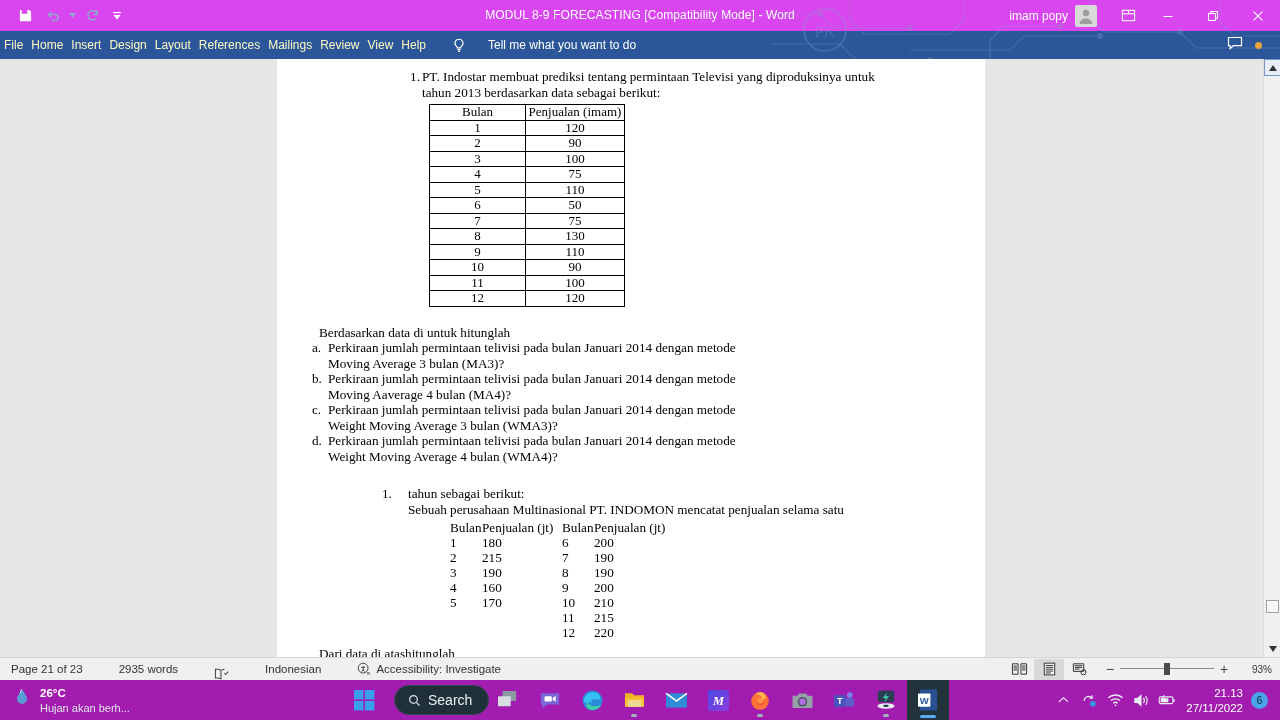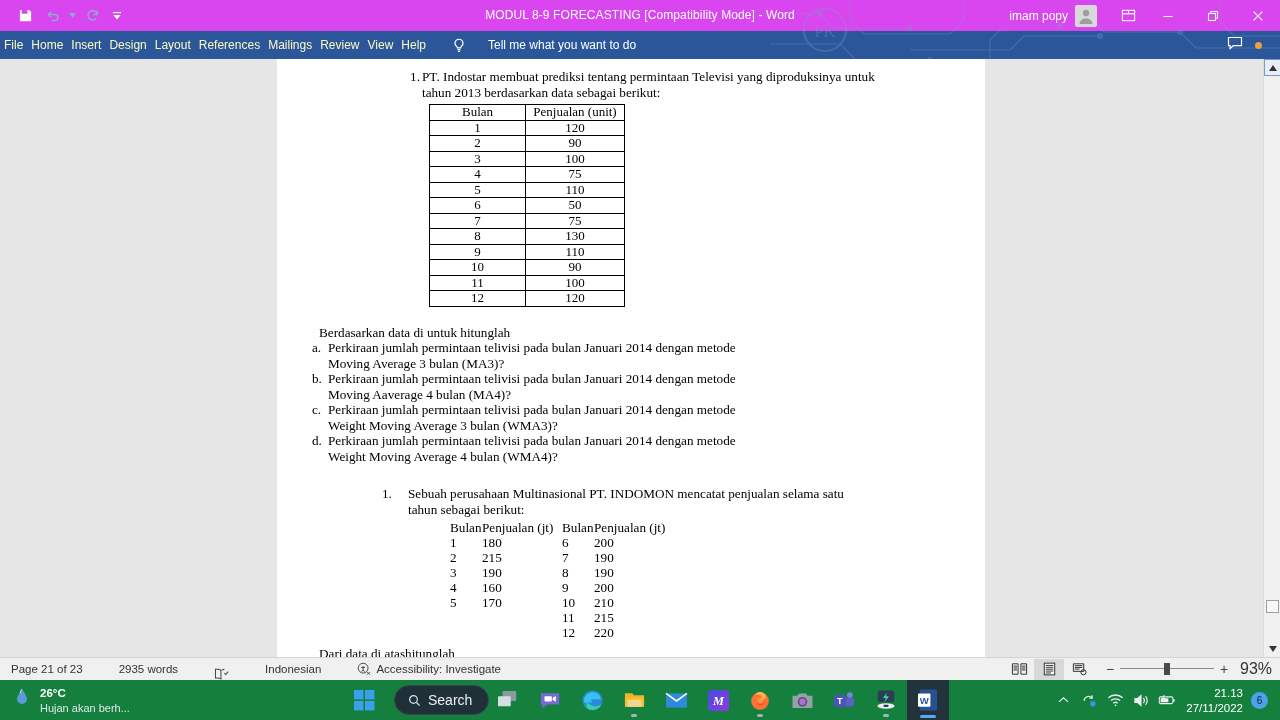--- a/index.html
+++ b/index.html
@@ -146,26 +146,26 @@
   .view-btn {
     width: 30px; height: 21px; display: flex; align-items: center; justify-content: center;
   }
   .view-btn.active { background: #d8d8d8; }
   .zoom-slider { display: flex; align-items: center; gap: 0; margin-left: 6px; }
   .zs-minus, .zs-plus { width: 20px; text-align: center; font-size: 14px; color: #444; }
   .zs-track { position: relative; width: 94px; height: 14px; }
   .zs-line { position: absolute; top: 6px; left: 0; width: 94px; height: 1px; background: #8c8c8c; }
   .zs-mid { position: absolute; top: 3px; left: 47px; width: 1px; height: 8px; background: #8c8c8c; }
   .zs-thumb { position: absolute; top: 1px; left: 44px; width: 6px; height: 12px; background: #4a4a4a; }
-  .zoom-pct { width: 38px; text-align: right; font-size: 16px; color: #333; padding-left: 6px; }
+  .zoom-pct { width: 38px; text-align: right; font-size: 10px; color: #333; padding-left: 6px; }
 
   
   .taskbar {
     position: absolute; top: 680px; left: 0; width: 1280px; height: 40px;
-    background: #15803d; display: flex; align-items: center;
+    background: #a21caf; display: flex; align-items: center;
   }
   .tb-weather { display: flex; align-items: center; gap: 8px; padding-left: 12px; }
   .weather-txt { line-height: 12px; }
   .weather-txt .t1 { font-size: 11.5px; color: #ffffff; font-weight: bold; display: block; }
   .weather-txt .t2 { font-size: 11px; color: #dfe6ea; display: block; margin-top: 3px; }
   .tb-center { position: absolute; left: 344px; display: flex; align-items: center; gap: 0; }
   .start-btn { width: 40px; height: 40px; display: flex; align-items: center; justify-content: center; }
   .search-pill {
     height: 30px; background: #1f3038; border: 1px solid #35474f; border-radius: 16px;
     display: flex; align-items: center; gap: 7px; padding: 0 16px 0 13px; margin-left: 10px;
@@ -355,21 +355,21 @@
             <div class="body">
               <span>PT. Indostar membuat prediksi tentang permintaan Televisi yang diproduksinya untuk</span>
               <span class="l2">tahun 2013 berdasarkan data sebagai berikut:</span>
             </div>
           </div>
 
           <table class="tbl">
             <tbody>
                 <tr>
               <th>Bulan</th>
-              <th>Penjualan (unit)</th>
+              <th>Penjualan (imam)</th>
             </tr>
             <tr>
                   <td>1</td>
                   <td>120</td>
                 </tr>
             <tr>
                   <td>2</td>
                   <td>90</td>
                 </tr>
             <tr>
@@ -446,22 +446,22 @@
               <span>Perkiraan jumlah permintaan telivisi pada bulan Januari 2014 dengan metode</span>
               <span>Weight Moving Average 4 bulan (WMA4)?</span>
             </div>
           </div>
         </div>
 
         <div class="q2">
           <div class="head">
             <div class="num">1.</div>
             <div class="body">
+              <span>tahun sebagai berikut:</span>
               <span>Sebuah perusahaan Multinasional PT. INDOMON mencatat penjualan selama satu</span>
-              <span>tahun sebagai berikut:</span>
             </div>
           </div>
 
           <div class="datawrap">
             <table class="tbl2">
               <tbody>
                   <tr>
                 <th class="cmonth">Bulan</th>
                 <th class="csale">Penjualan (jt)</th>
                 <th class="cmonth">Bulan</th>

